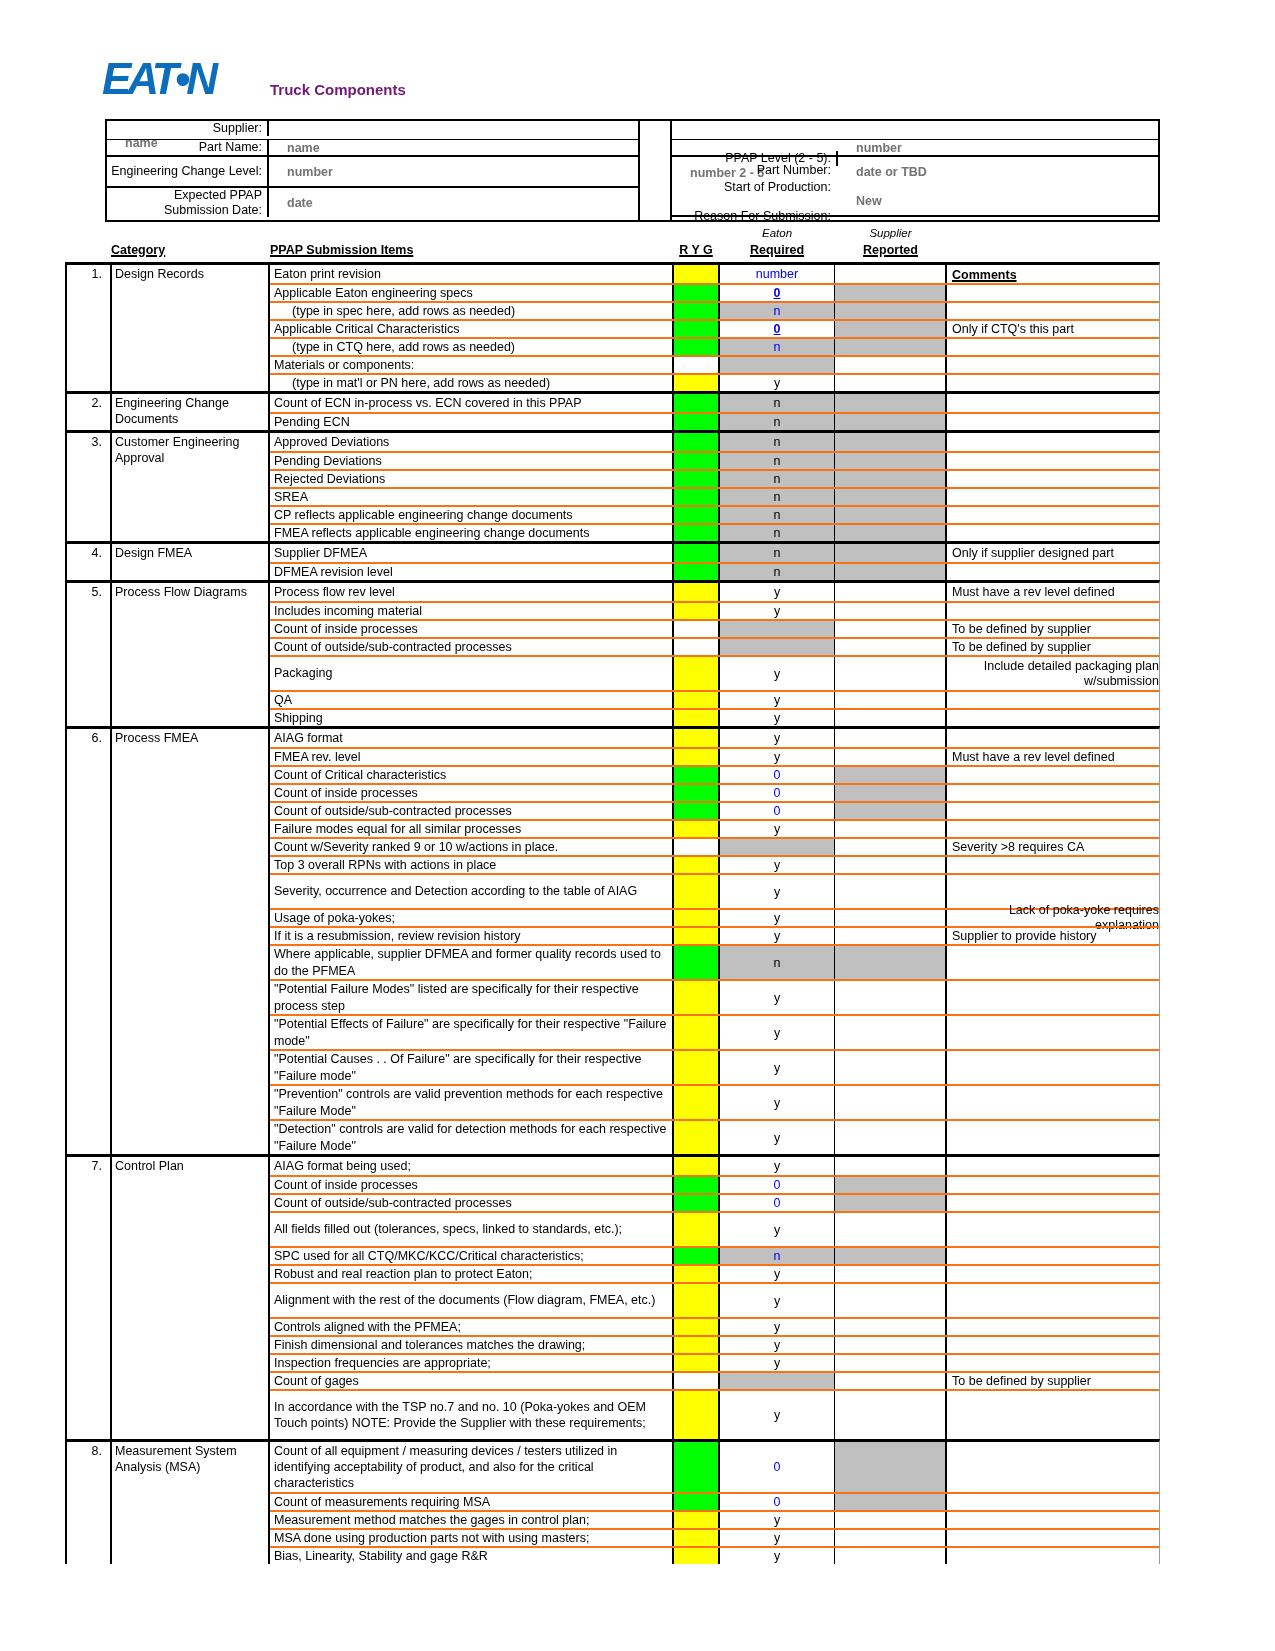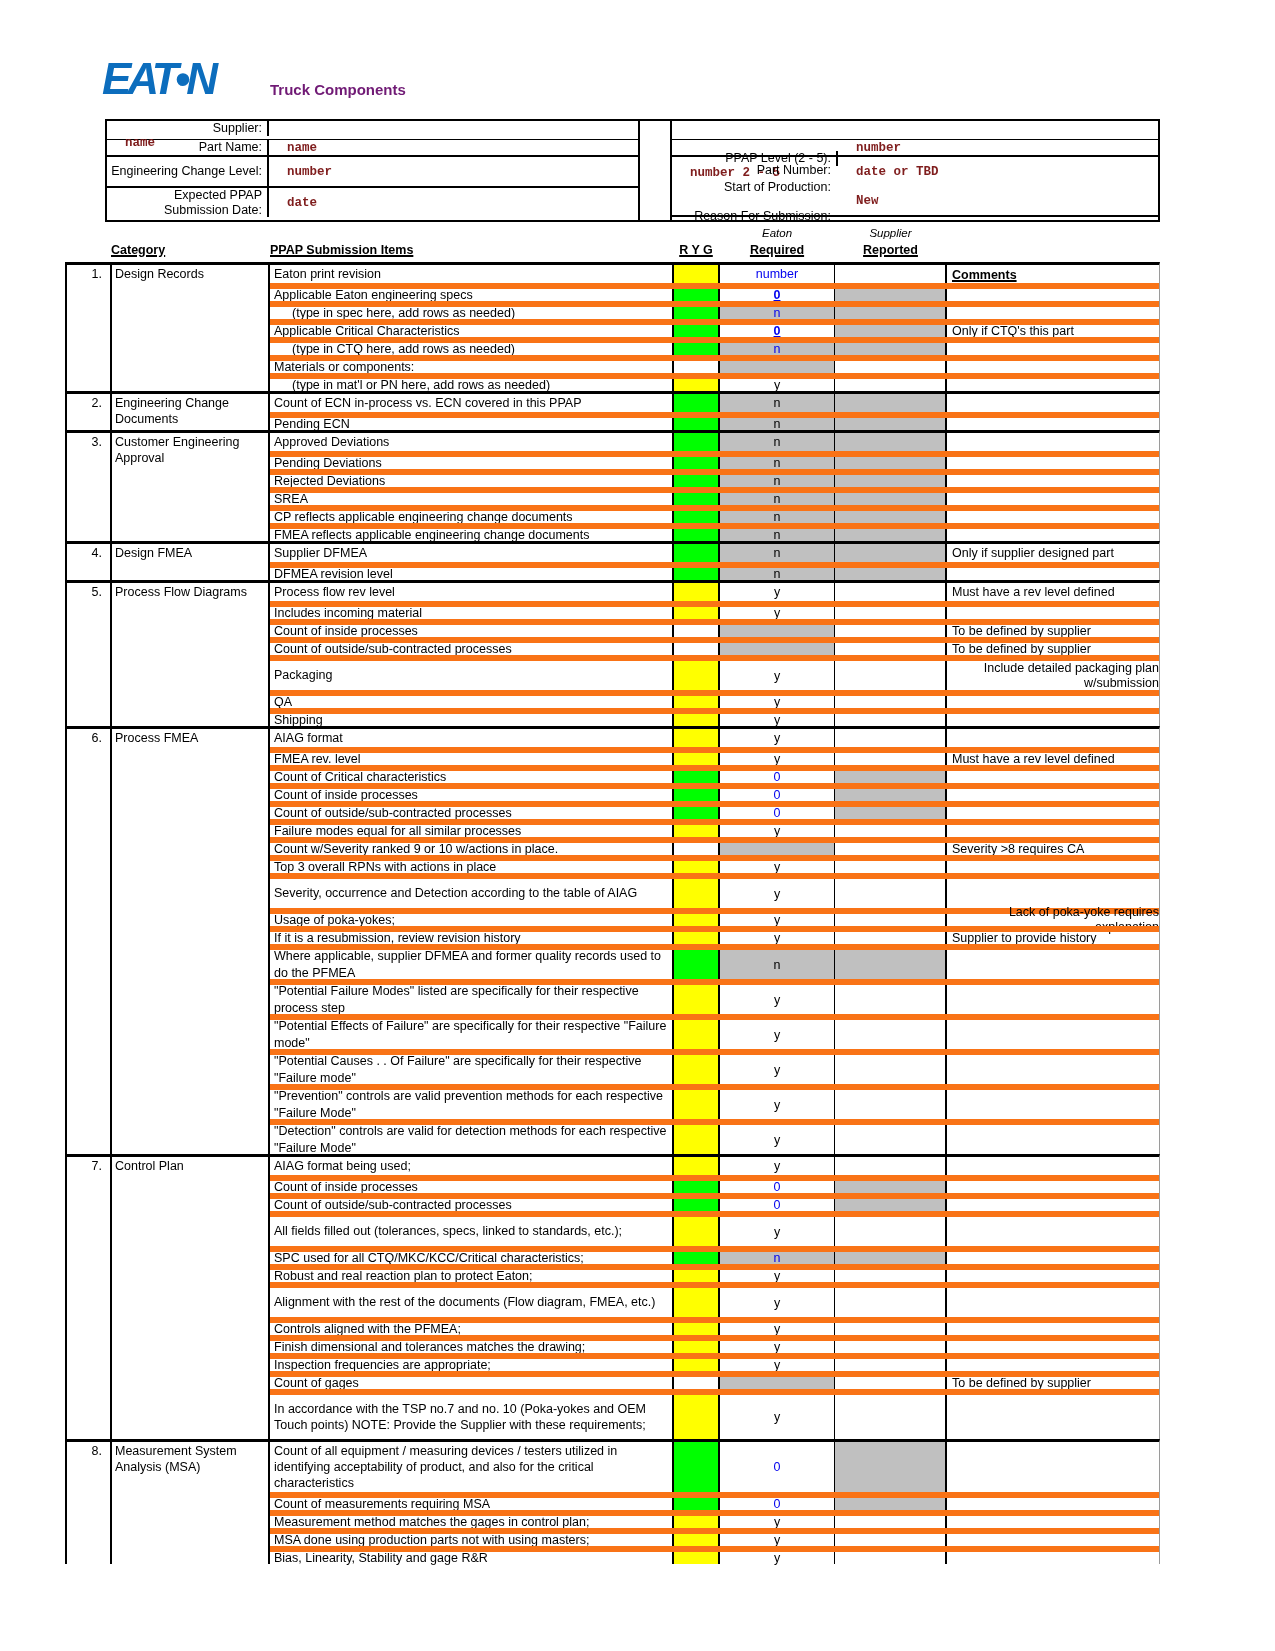--- a/index.html
+++ b/index.html
@@ -21,21 +21,21 @@
   .frow.r1 { height:19px; border-bottom:1px solid #000;flex-direction:column; }
   .frow.r2 { height:17px; border-bottom:2px solid #000; }
   .frow.r3 { height:31px; border-bottom:2px solid #000; }
   .frow.r4 { height:29px; }
   .flabel { width:162px; border-right:2px solid #000; box-sizing:border-box;
             font-size:12.5px; line-height:15px; text-align:right;
             display:flex; flex-direction:column; justify-content:center; align-items:flex-end;
             padding-right:5px; }
   #form-right .flabel { width:166px;margin-top:30px; }
   .fvalue { flex:1; display:flex; align-items:center; padding-left:18px;
-            color:#7f1d1d; font-weight:bold; font-size:12.5px;font-family:Liberation Mono, monospace; }
+            color:#737373; font-weight:bold; font-size:12.5px; }
 
   
   .supercol { position:absolute; top:227px; font-style:italic; font-size:11.5px; text-align:center; }
   #super-eaton    { left:720px; width:114px; }
   #super-supplier { left:834px; width:113px; }
   .colhead { position:absolute; top:243px; font-weight:bold; font-size:12.5px;
              text-decoration:underline; text-decoration-thickness:2px; }
   #h-category { left:111px; }
   #h-items    { left:270px; }
   #h-ryg      { left:672px; width:48px;  text-align:center; }
@@ -45,21 +45,21 @@
 
   
   #table-body { position:absolute; left:65px; top:262px; width:1095px; }
   .section { display:flex; border-top:3px solid #000; border-left:2px solid #000; border-right:1px solid #9a9a9a; box-sizing:content-box; }
   .num { width:45px; border-right:2px solid #000; box-sizing:border-box;
          font-size:12.5px; text-align:right; padding:2px 8px 0 0; }
   .cat { width:158px; border-right:2px solid #000; box-sizing:border-box;
          font-size:12.5px; line-height:16px; padding:1px 18px 0 3px; }
   .rowswrap { flex:1; display:flex; flex-direction:column; }
   .row { display:flex; box-sizing:border-box; }
-  .row + .row { border-top:6px solid #f97316; }
+  .row + .row { border-top:2px solid #f97316; }
   .row.l1 { height:18px; }
   .row.l2 { height:35px; }
   .row.l3 { height:50px; }
   .cell { box-sizing:border-box; }
   .item { width:402px; font-size:12.5px; line-height:16.2px; padding:0 2px 0 4px;
           display:flex; align-items:center; }
   .item.indent { padding-left:22px; }
   .ryg { width:48px; border-left:2px solid #000; border-right:2px solid #000; background:#fff; }
   .ryg.yellow { background:#ffff00; }
   .ryg.green  { background:#00ff00; }

